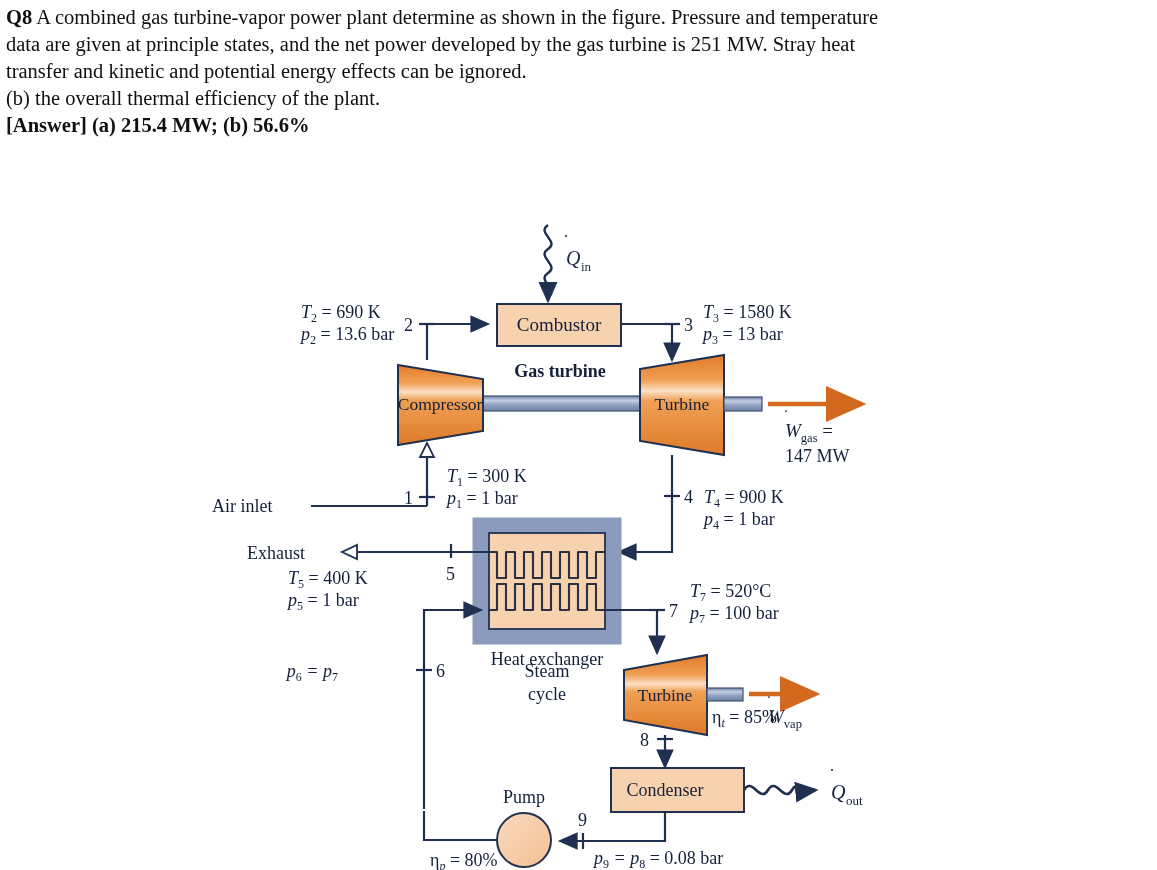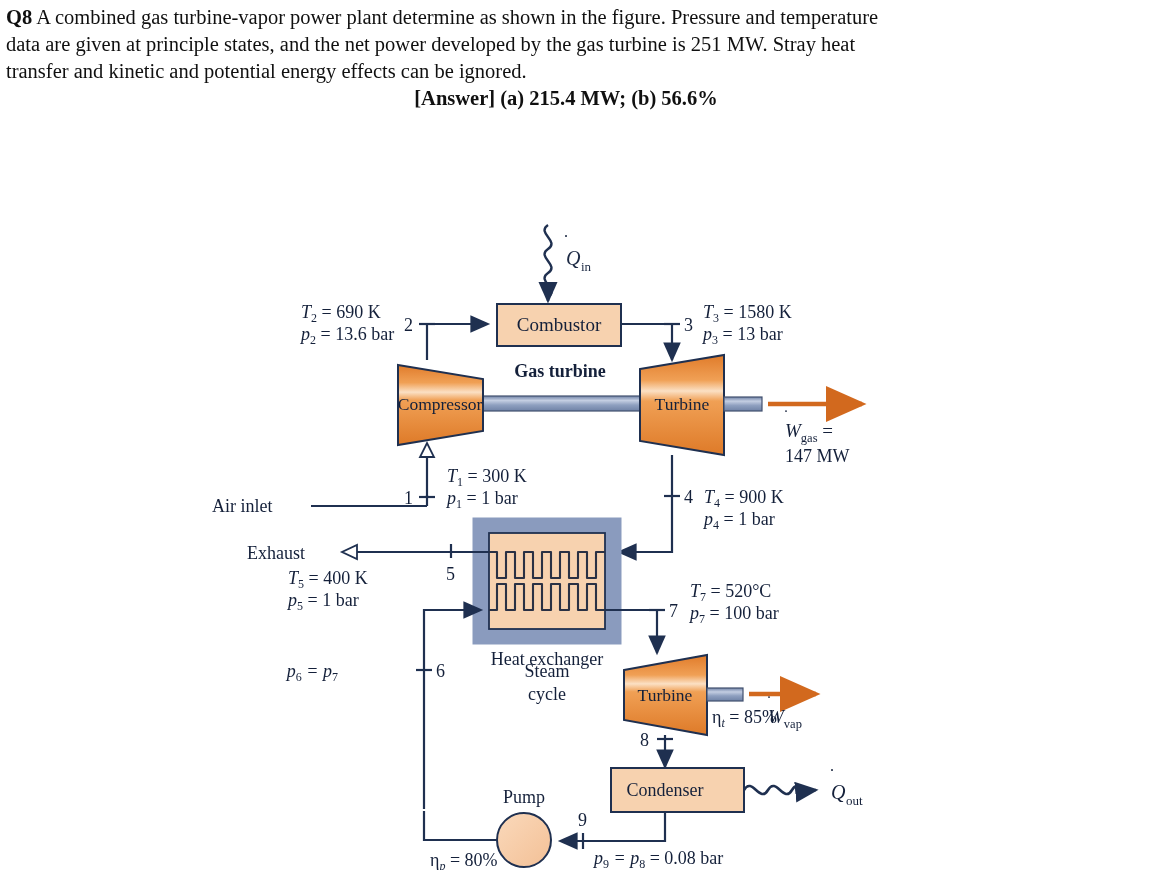--- a/index.html
+++ b/index.html
@@ -9,34 +9,35 @@
     color:#000;
     overflow:hidden;
     position:relative;
   }
   #problem-text{
     position:absolute;left:6px;top:4px;width:1120px;
     font-size:20.5px;line-height:1.32;
     color:#101010;
   }
   #problem-text p{margin:0;}
-  .bold{font-weight:bold;text-align:center;}
+  .bold{font-weight:bold;}
   #figure{position:absolute;left:0;top:205px;width:1157px;height:665px;}
   svg{display:block;}
   .lbl{font-family:"Liberation Serif","DejaVu Serif",serif;fill:#1d2a44;}
   .lbl-blk{font-family:"Liberation Serif","DejaVu Serif",serif;fill:#14203a;}
   text{ -webkit-font-smoothing:antialiased; }
 </style>
 </head>
 <body>
 
 <div id="problem-text">
   <p><span class="bold">Q8</span> <span>A combined gas turbine-vapor power plant determine as shown in the figure. Pressure and temperature</span></p>
   <p>data are given at principle states, and the net power developed by the gas turbine is 251 MW. Stray heat</p>
   <p>transfer and kinetic and potential energy effects can be ignored.</p>
+  <p>(b) the overall thermal efficiency of the plant.</p>
   <p class="bold">[Answer] (a) 215.4 MW; (b) 56.6%</p>
 </div>
 
 <div id="figure">
 <svg width="1157" height="665" viewBox="0 0 1157 665" xmlns="http://www.w3.org/2000/svg">
   <defs>
     <linearGradient id="gradComp" x1="0" y1="0" x2="0" y2="1">
       <stop offset="0%" stop-color="#E07B2A"></stop>
       <stop offset="22%" stop-color="#F0A055"></stop>
       <stop offset="34%" stop-color="#FBE0C4"></stop>

